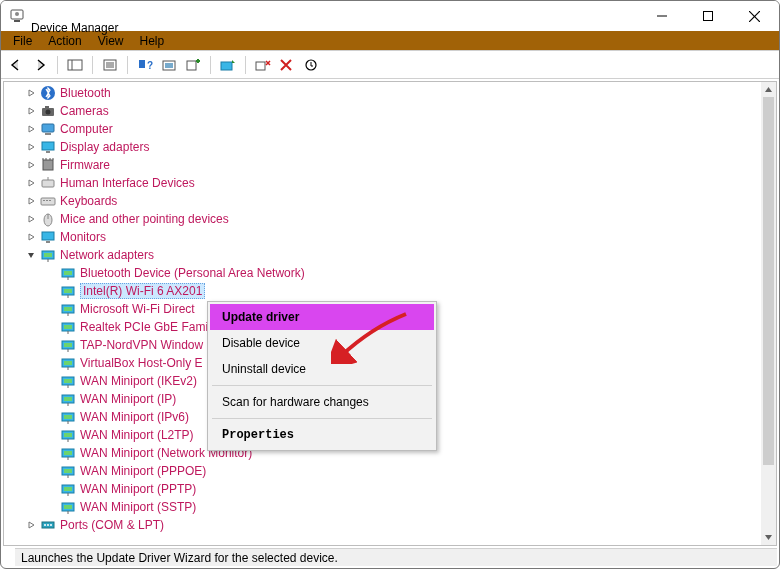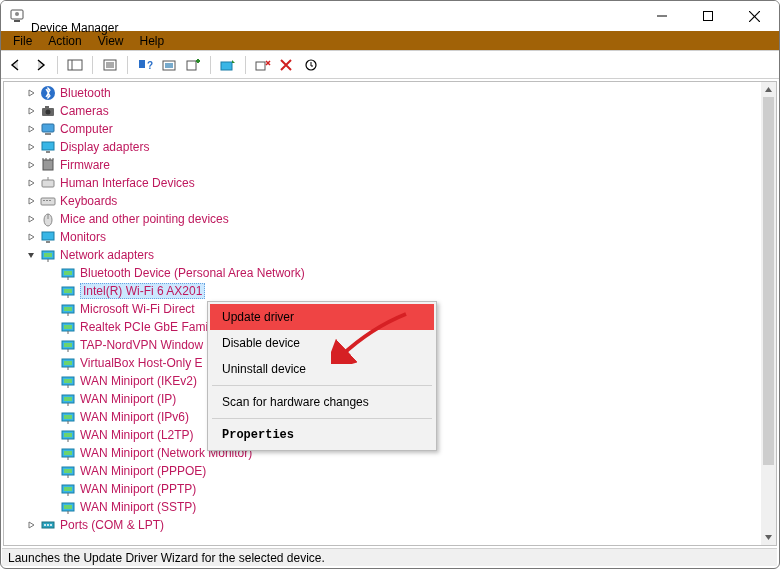--- a/index.html
+++ b/index.html
@@ -132,27 +132,27 @@
     background: #f2f2f2;
     border: 1px solid #bcbcbc;
     box-shadow: 2px 2px 4px rgba(0,0,0,0.25);
     padding: 2px;
     font-size: 12px;
   }
   .cm-item {
     padding: 6px 12px;
     color: #000;
   }
-  .cm-item.highlight { background: #ef4444; }
+  .cm-item.highlight { background: #d946ef; font-weight: bold; }
   .cm-item.bold { font-weight: 600; font-family: Liberation Mono, monospace; }
   .cm-sep { height: 1px; background: #d0d0d0; margin: 3px 2px; }
   
   .statusbar {
     position: absolute;
-    left: 1px; right: 2px; bottom: 2px;
+    left: 14px; right: 2px; bottom: 2px;
     height: 18px;
     display: flex; align-items: center;
     padding: 0 6px;
     background: #f0f0f0;
     border-top: 1px solid #d0d0d0;
     font-size: 12px;
     color: #000;
   }
   
   .arrow-annotation {

